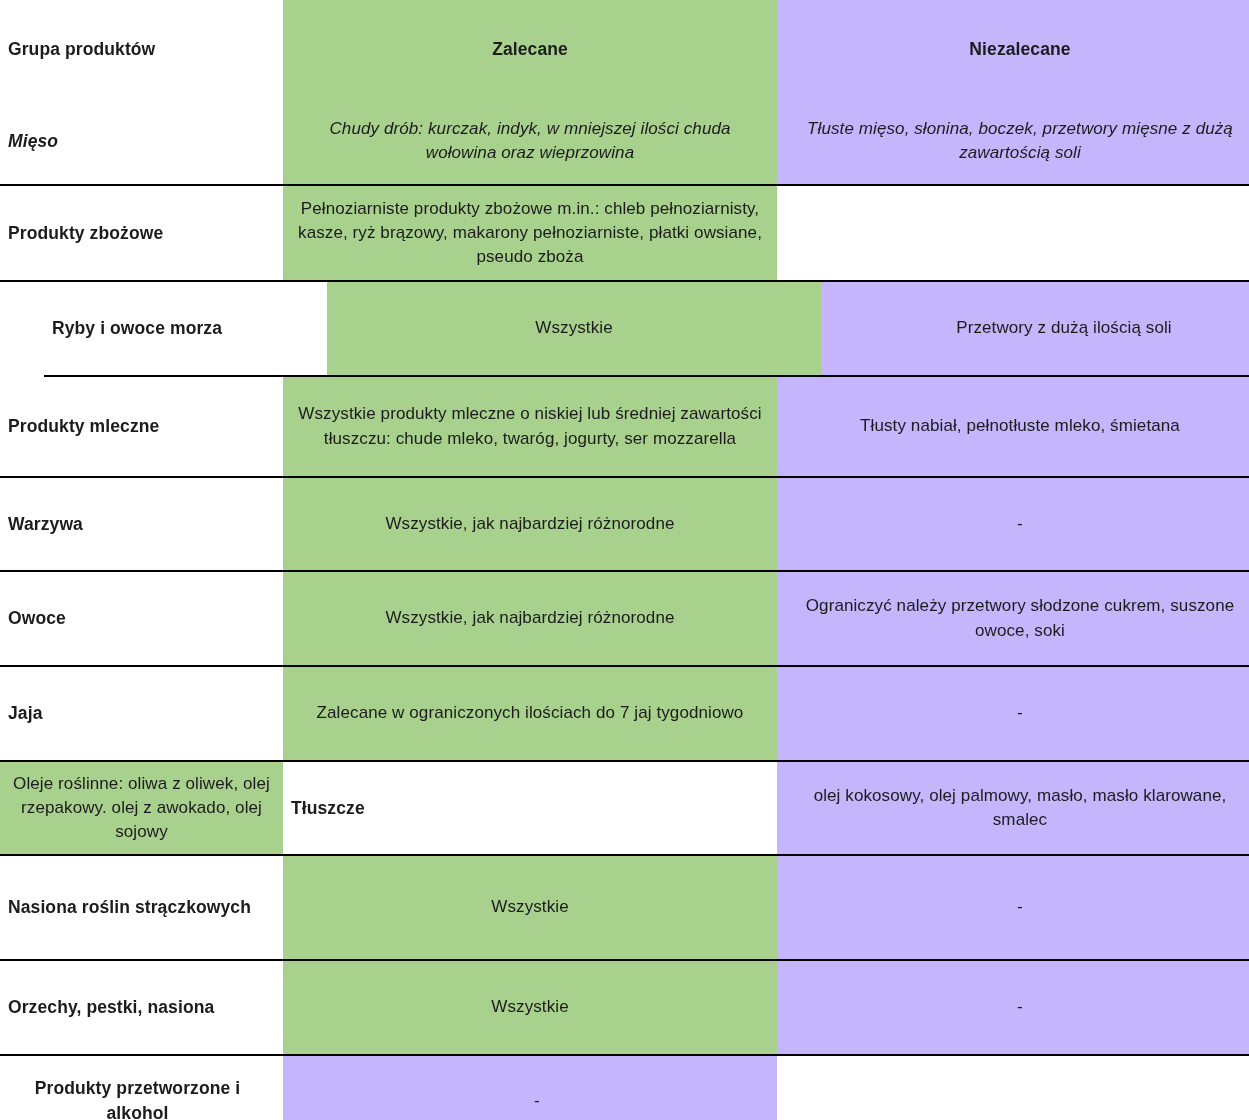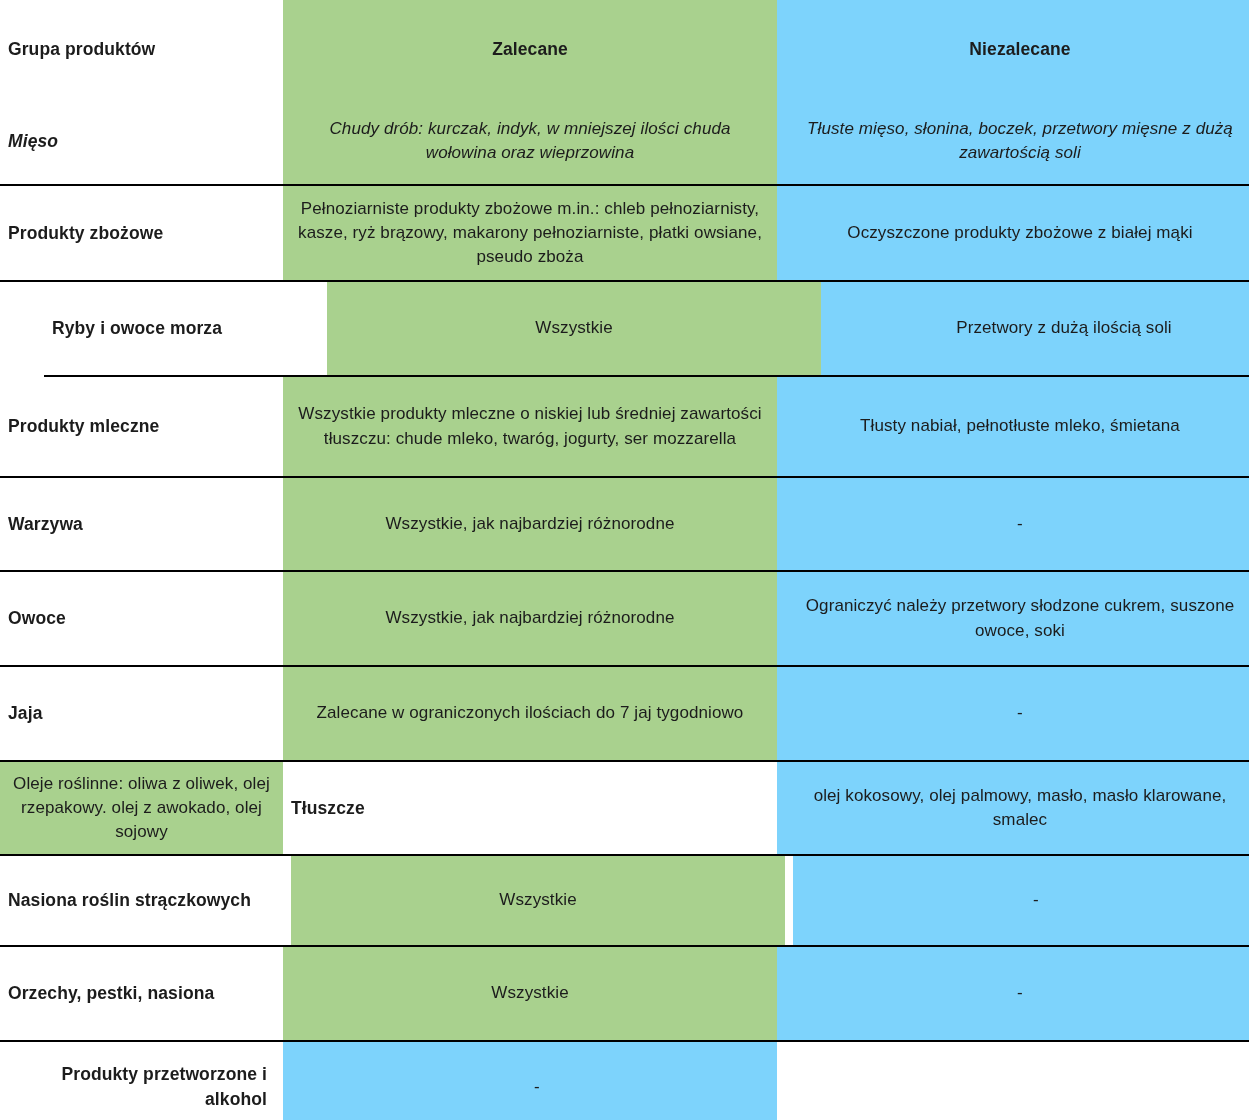--- a/index.html
+++ b/index.html
@@ -29,44 +29,44 @@
     justify-content: center;
     text-align: center;
     box-sizing: border-box;
     padding: 4px 10px;
     font-size: 17px;
     line-height: 1.42;
     letter-spacing: 0.1px;
   }
   .cell.group {
     justify-content: flex-start;
-    text-align: right;
+    text-align: center;
     font-weight: 700;
     font-size: 17.5px;
     padding-left: 8px;
     padding-right: 16px;
     background: #ffffff;
   }
   .cell.rec  { background: #A9D18E; }
-  .cell.nrec { background: #7dd3fc; padding-left: 24px; }
+  .cell.nrec { background: #c4b5fd; padding-left: 24px; }
   .row.header .cell {
     font-weight: 700;
     font-size: 17.5px;
   }
   
   .rh  { height: 98px; }
   .r0  { height: 88px; font-style: italic; }
   .r1  { height: 96px; }
   .r2  { height: 95px; margin-left: 44px; }
   .r3  { height: 101px; }
   .r4  { height: 94px; }
   .r5  { height: 95px; }
   .r6  { height: 95px; }
   .r7  { height: 94px; }
-  .r8  { height: 91px; gap: 8px; }
+  .r8  { height: 105px; }
   .r9  { height: 95px; }
   .r10 { height: 90px; }
 </style>
 </head>
 <body>
 
 <div class="diet-table">
 
   <div class="row header rh">
     <div class="cell group">Grupa produktów</div>
@@ -76,21 +76,20 @@
 
   <div class="row bordered r0">
     <div class="cell group">Mięso</div>
     <div class="cell rec">Chudy drób: kurczak, indyk, w mniejszej ilości chuda wołowina oraz wieprzowina</div>
     <div class="cell nrec">Tłuste mięso, słonina, boczek, przetwory mięsne z dużą zawartością soli</div>
   </div>
 
   <div class="row bordered r1">
     <div class="cell group">Produkty zbożowe</div>
     <div class="cell rec">Pełnoziarniste produkty zbożowe m.in.: chleb pełnoziarnisty, kasze, ryż brązowy, makarony pełnoziarniste, płatki owsiane, pseudo zboża</div>
-    <div class="cell nrec">Oczyszczone produkty zbożowe z białej mąki</div>
   </div>
 
   <div class="row bordered r2">
     <div class="cell group">Ryby i owoce morza</div>
     <div class="cell rec">Wszystkie</div>
     <div class="cell nrec">Przetwory z dużą ilością soli</div>
   </div>
 
   <div class="row bordered r3">
     <div class="cell group">Produkty mleczne</div>

